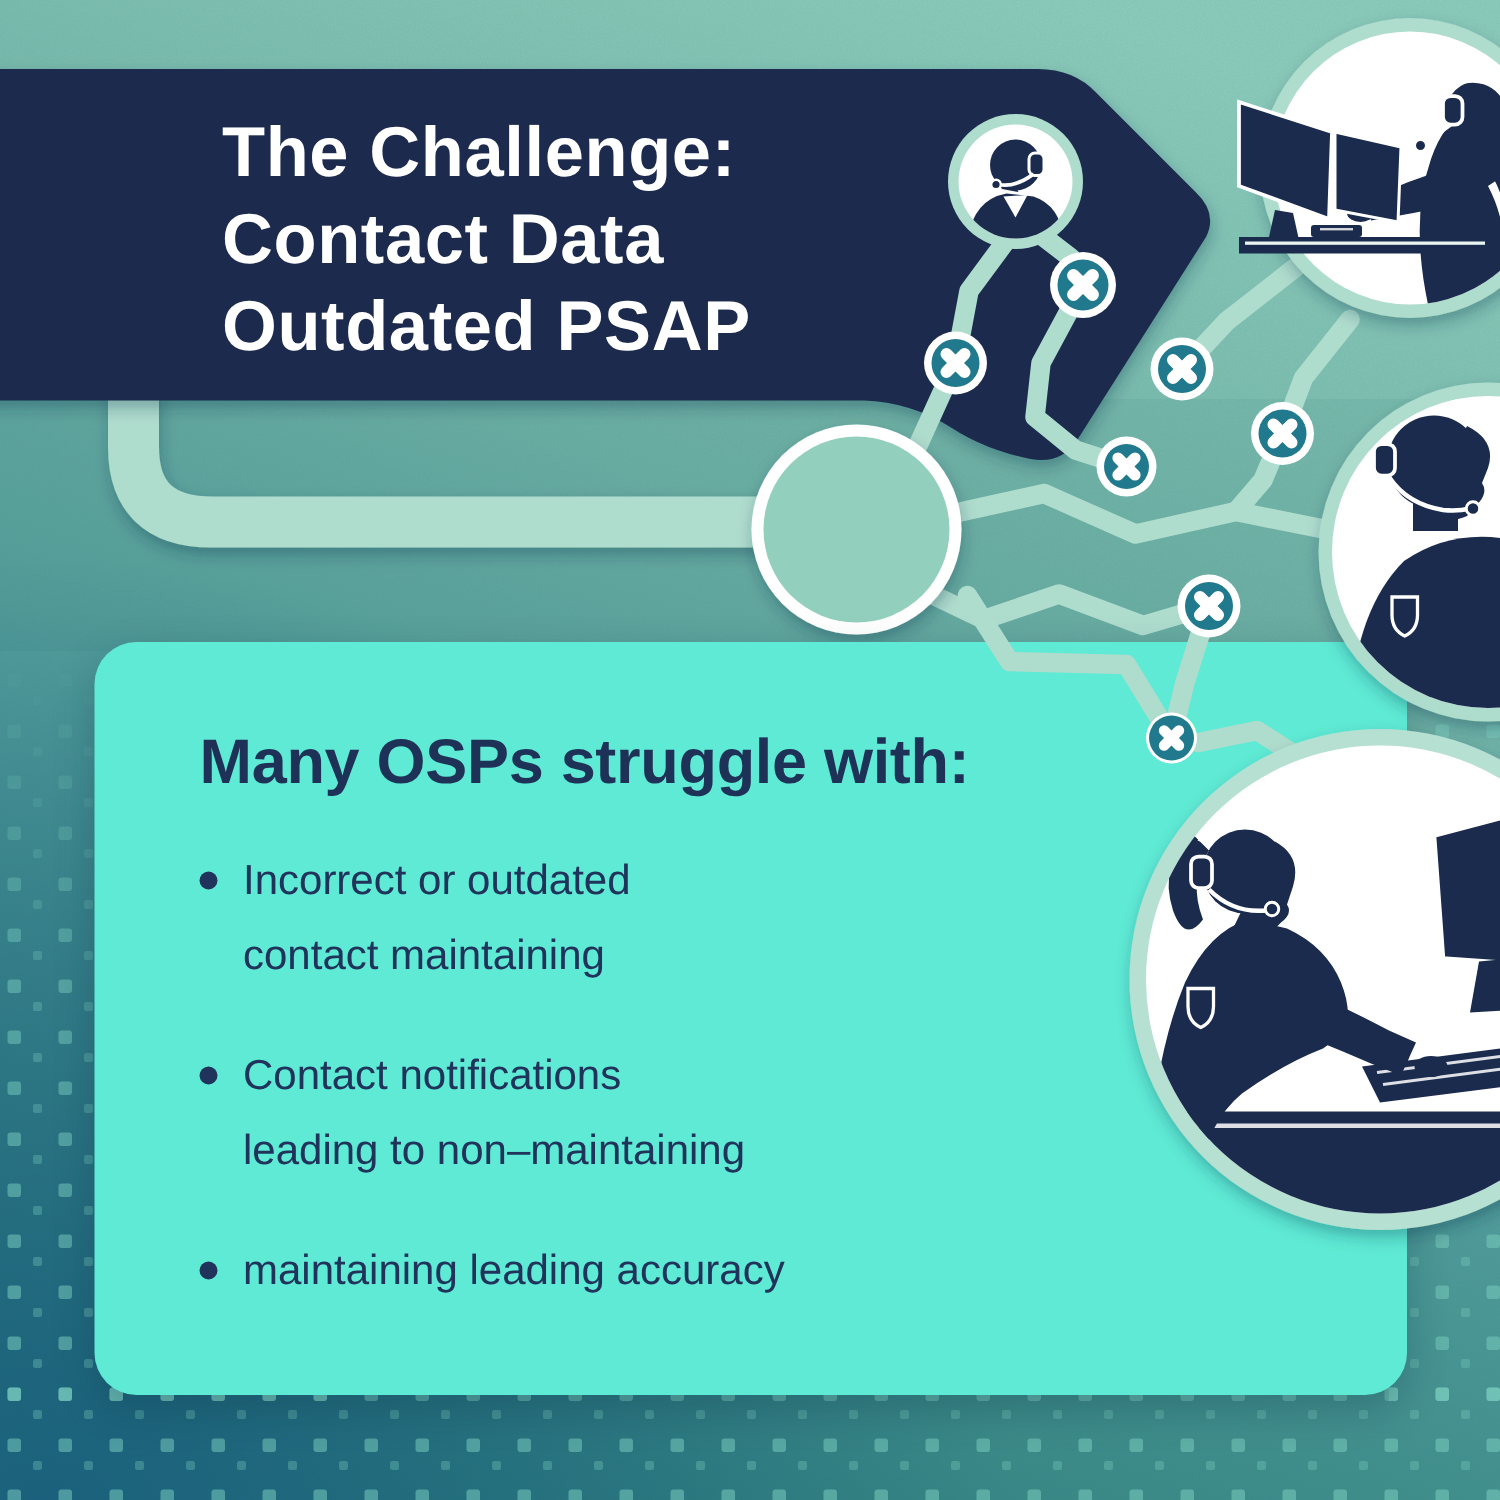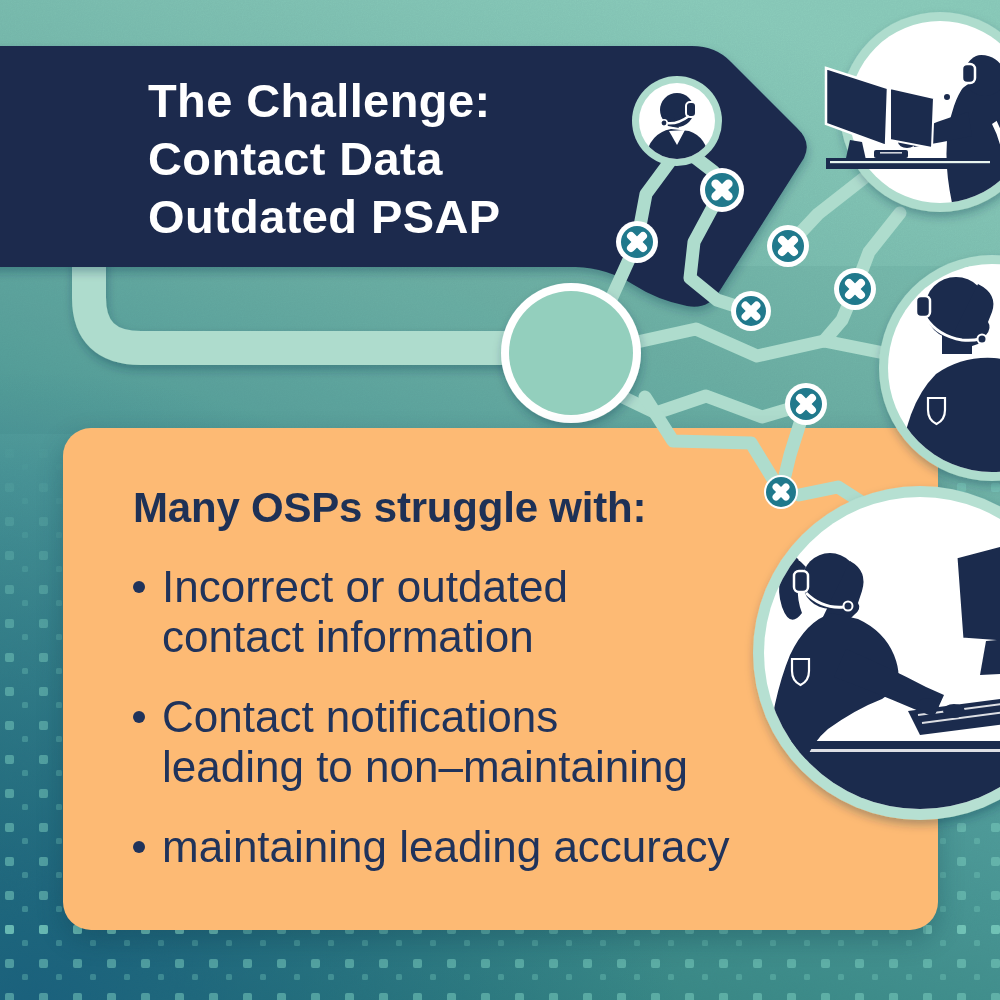--- a/index.html
+++ b/index.html
@@ -16,37 +16,37 @@
   #banner-title{
     position:absolute;left:148px;top:72px;z-index:4;
     color:#ffffff;font-weight:bold;font-size:47px;line-height:58px;
     letter-spacing:0.4px;
   }
   #banner-title span{display:block;}
 
   
   #card{
     position:absolute;left:63px;top:428px;width:875px;height:502px;z-index:2;
-    background:#fdba74;border-radius:28px;
+    background:#5eead4;border-radius:28px;
     box-shadow:0 10px 26px rgba(12,50,70,0.28);
     box-sizing:border-box;
     padding:54px 30px 0 70px;
   }
   #card h2{
     margin:0 0 28px 0;
     font-size:42px;line-height:52px;font-weight:bold;
     color:#1e3156;letter-spacing:-0.2px;
   }
   #card ul{margin:0;padding:0;list-style:none;}
   #card li{display:flex;gap:17px;margin-bottom:30px;}
   #card .dot{
     flex:0 0 auto;width:12px;height:12px;border-radius:50%;
     background:#20335b;margin-top:19px;
   }
-  #card .blines{font-size:44px;line-height:50px;color:#20335b;}
+  #card .blines{font-size:28px;line-height:50px;color:#20335b;}
   #card .blines span{display:block;}
 </style>
 </head>
 <body>
 
 <div id="stage">
 
   <svg id="bg-art" class="layer" viewBox="0 0 1000 1000">
     <defs>
       <linearGradient id="bgGrad" gradientUnits="userSpaceOnUse" x1="640" y1="-20" x2="280" y2="1020">
@@ -209,21 +209,21 @@
     <span>Outdated PSAP</span>
   </div>
 
   <div id="card">
     <h2>Many OSPs struggle with:</h2>
     <ul>
       <li>
         <span class="dot"></span>
         <div class="blines">
           <span>Incorrect or outdated</span>
-          <span>contact information</span>
+          <span>contact maintaining</span>
         </div>
       </li>
       <li>
         <span class="dot"></span>
         <div class="blines">
           <span>Contact notifications</span>
           <span>leading to non–maintaining</span>
         </div>
       </li>
       <li>

